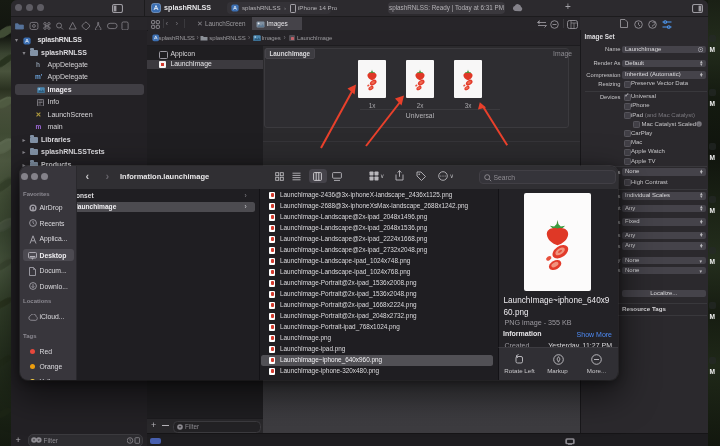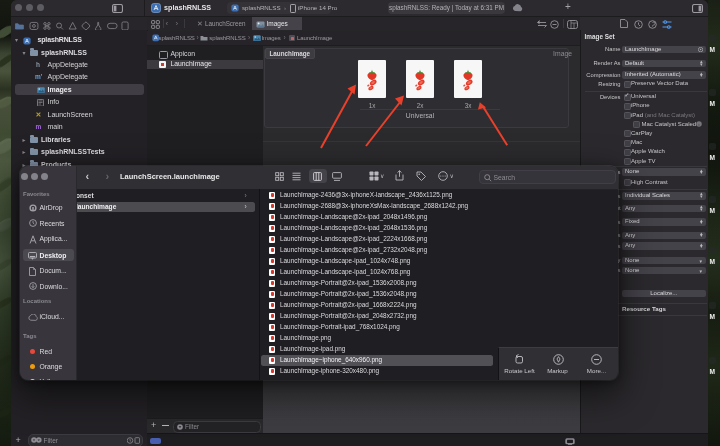--- a/index.html
+++ b/index.html
@@ -462,21 +462,21 @@
     <g transform="rotate(-28 11.5 47)">
         <ellipse cx="11.5" cy="47" rx="7" ry="4.6" fill="#e23b2b"></ellipse>
         <ellipse cx="11.5" cy="46.6" rx="4" ry="2.2" fill="#ef6b52"></ellipse>
       </g>
   </symbol>
 </svg>
 <div class="ab" id="fd">
   <div class="ab" id="fd-tool">
     <div class="ab" style="left:10px;top:3.5px;font-size:11px;color:#c9c8cb;font-weight:bold">‹</div>
     <div class="ab" style="left:30px;top:3.5px;font-size:11px;color:#66646a;font-weight:bold">›</div>
-    <div class="ab txt" style="left:44.5px;top:6px;font-size:7.5px;font-weight:bold;color:#e9e8ea">LaunchScreen.launchimage</div>
+    <div class="ab txt" style="left:44.5px;top:6px;font-size:7.5px;font-weight:bold;color:#e9e8ea">Information.launchimage</div>
     <div class="ab" style="left:233px;top:3px;width:18px;height:14px;background:#45434a;border-radius:3.5px"></div>
     <svg class="ab" style="left:199px;top:5.5px" width="9" height="9" viewBox="0 0 9 9">
         <g fill="none" stroke="#b9b8bc" stroke-width="0.9">
           <rect x="0.7" y="0.7" width="3" height="3"></rect>
           <rect x="5.3" y="0.7" width="3" height="3"></rect>
           <rect x="0.7" y="5.3" width="3" height="3"></rect>
           <rect x="5.3" y="5.3" width="3" height="3"></rect>
         </g>
       </svg>
     <svg class="ab" style="left:216.5px;top:5.5px" width="9" height="9" viewBox="0 0 9 9">
@@ -600,20 +600,34 @@
       <div class="ab" style="left:1px;top:166px;width:232px;height:10.6px;background:#515055;border-radius:2.5px"></div>
       <div class="frow" style="top:165.8px;color:#f2f1f4">
         <span class="fico"></span>
         <span class="ftxt">LaunchImage~iphone_640x960.png</span>
       </div>
       <div class="frow" style="top:176.8px">
         <span class="fico"></span>
         <span class="ftxt">LaunchImage-iphone-320x480.png</span>
       </div>
     </div>
+  <div class="ab" id="fd-col3">
+    <div class="ab" style="left:25.5px;top:3.7px;width:67px;height:98px;background:#fcfbfb;border-radius:2px">
+      <svg class="ab" style="left:19.5px;top:26px" width="27" height="56" viewBox="0 0 28 59">
+          <use href="#straw"></use>
+        </svg>
+    </div>
+    <div class="ab txt" style="left:5px;top:106.7px;font-size:8.2px;color:#eceaee">LaunchImage~iphone_640x9</div>
+    <div class="ab txt" style="left:5px;top:119.2px;font-size:8.2px;color:#eceaee">60.png</div>
+    <div class="ab txt" style="left:6px;top:129.3px;font-size:7.2px;color:#9c9aa0">PNG image - 355 KB</div>
+    <div class="ab txt" style="left:4.5px;top:141.3px;font-size:7px;font-weight:bold;color:#e6e5e8">Information</div>
+    <div class="ab txt" style="right:7px;top:141.7px;font-size:7px;color:#4e8bf5">Show More</div>
+    <div class="ab txt" style="left:6px;top:152.8px;font-size:7px;color:#9c9aa0">Created</div>
+    <div class="ab txt" style="right:7px;top:152.8px;font-size:7px;color:#d6d5d8">Yesterday, 11:27 PM</div>
+  </div>
   <div class="ab" id="fd-foot">
     <svg class="ab" style="left:16px;top:6px" width="10" height="10" viewBox="0 0 10 10">
         <rect x="1" y="2.5" width="6.5" height="6.5" rx="1.5" fill="none" stroke="#c5c4c8" stroke-width="0.9"></rect>
         <path d="M3.5 0.5 L1 2 L3 3.8" fill="none" stroke="#c5c4c8" stroke-width="0.9"></path>
       </svg>
     <div class="ab" style="left:0;top:19px;width:42px;text-align:center;font-size:6.2px;color:#cac9cc">Rotate Left</div>
     <svg class="ab" style="left:54px;top:5.5px" width="11" height="11" viewBox="0 0 11 11">
         <circle cx="5.5" cy="5.5" r="4.8" fill="none" stroke="#c5c4c8" stroke-width="0.9"></circle>
         <path d="M5.5 2.6 L7 5 L5.5 8.2 L4 5 Z" fill="none" stroke="#c5c4c8" stroke-width="0.8"></path>
       </svg>

